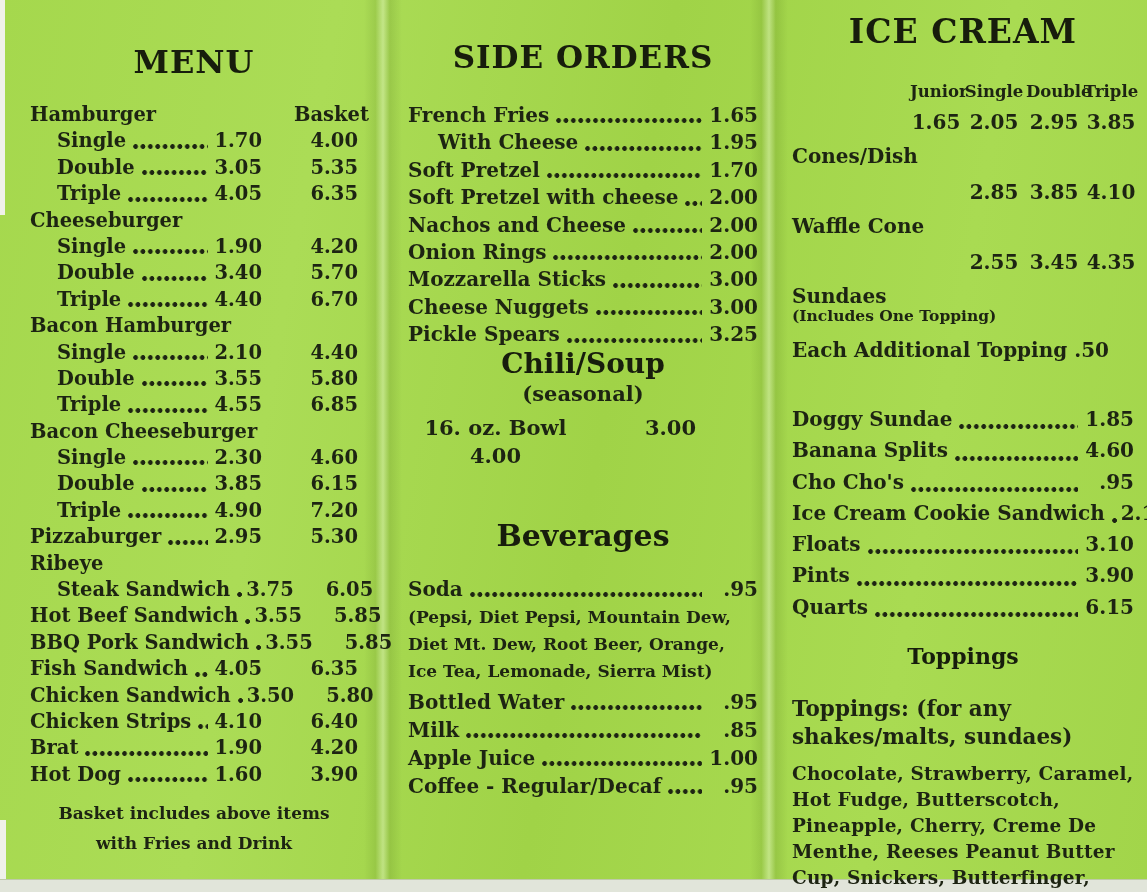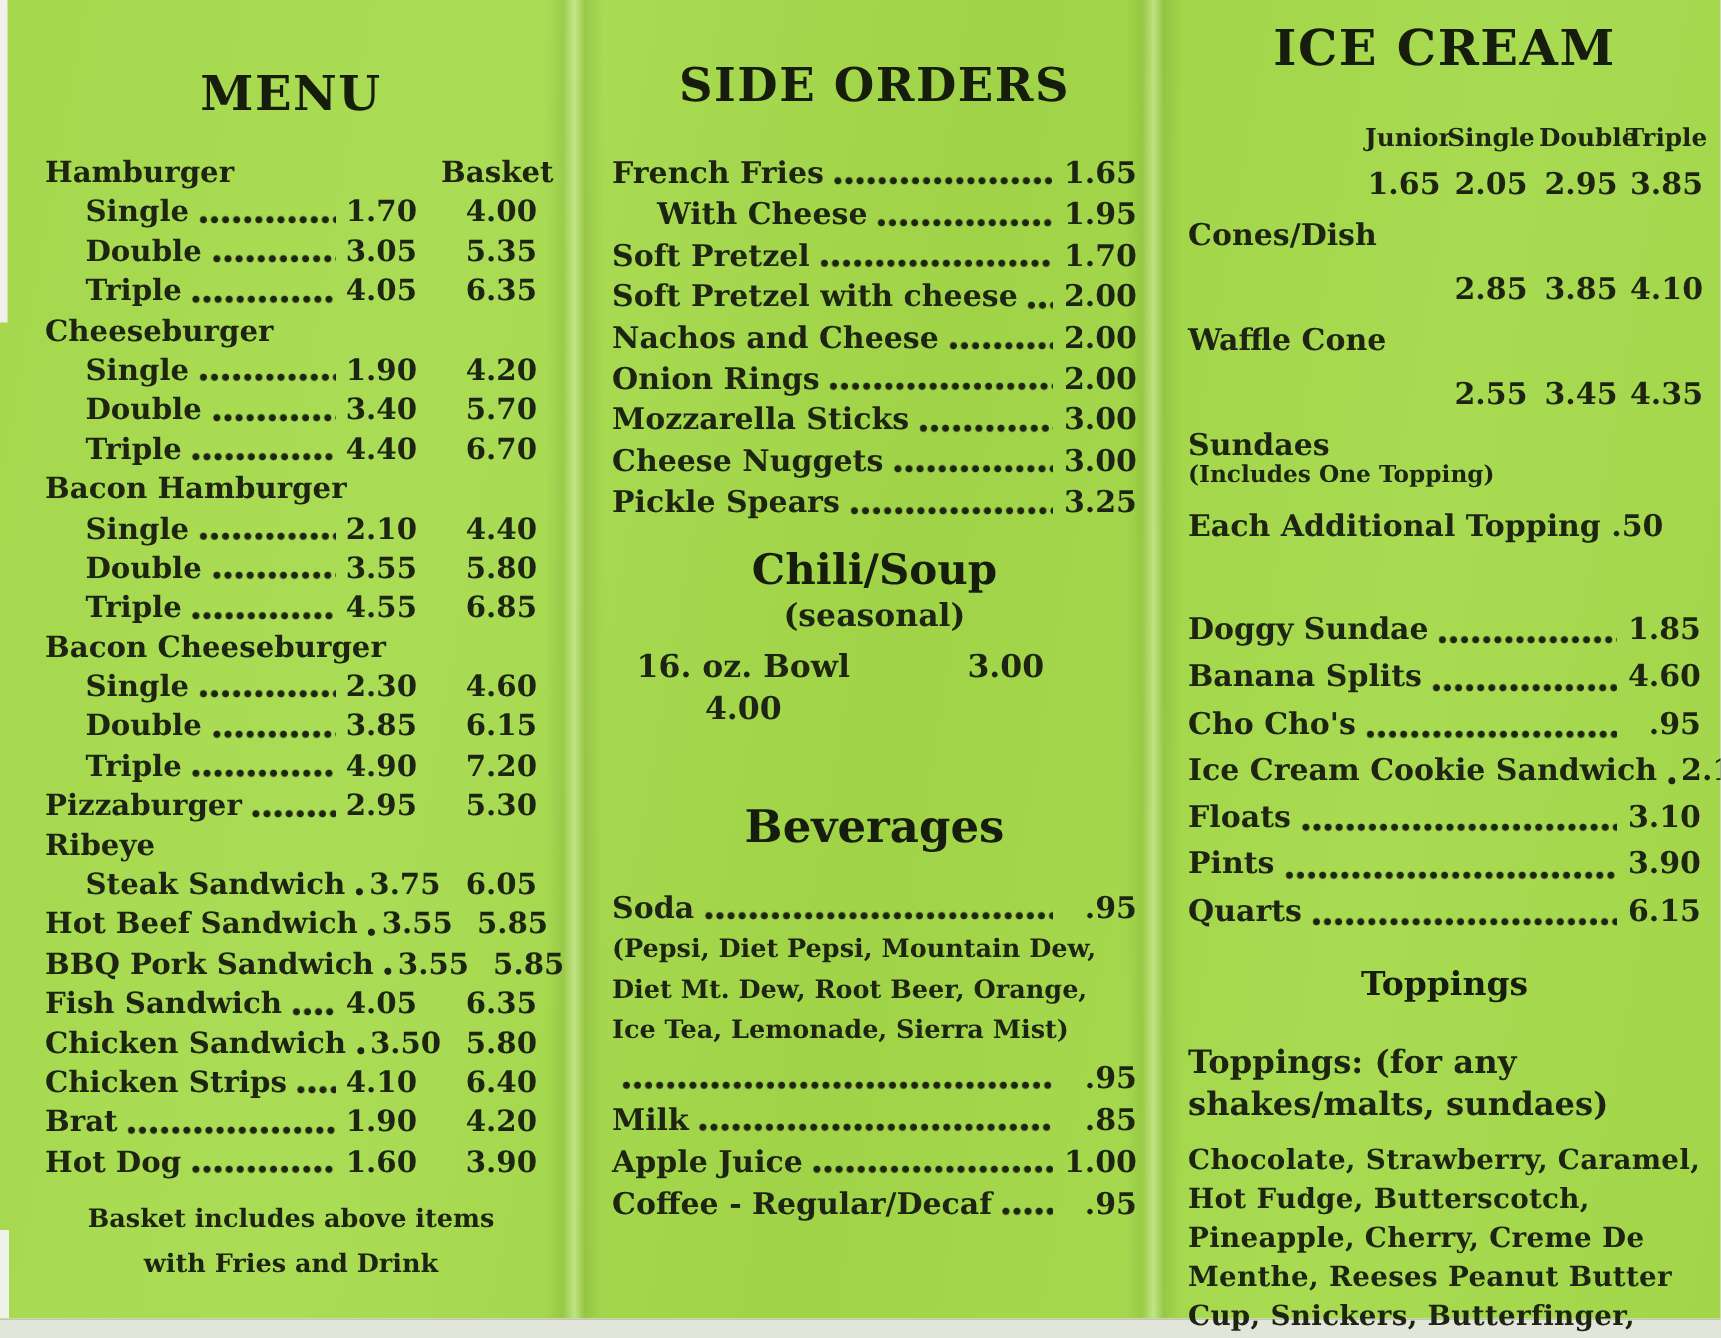--- a/index.html
+++ b/index.html
@@ -40,28 +40,28 @@
   .leader{flex:1 1 auto;min-width:5px;align-self:flex-end;height:7px;margin:0 4px 5px 7px;
     background-image:radial-gradient(circle at 2.6px 3.5px,var(--ink,#1d2412) 2.05px,rgba(0,0,0,0) 2.7px);
     background-size:7.4px 7px;background-repeat:repeat-x;}
   .leader.none{background:none;}
   .price{text-align:right;}
 
   
   .lrow{height:26.4px;line-height:26.4px;font-size:19.5px;}
   .lrow.ind .lbl{padding-left:27px;}
   .lrow .price{width:50px;}
-  .lrow .basket{width:64px;text-align:right;margin-left:16px;}
+  .lrow .basket{width:64px;text-align:right;margin-left:32px;}
   .l-footer{margin-top:10px;text-align:center;font-size:17px;line-height:30px;}
 
   
   .mrow{height:27.4px;line-height:27.4px;font-size:20px;justify-content:space-between;}
   .mrow.ind .lbl{padding-left:30px;}
   .mrow .price{width:52px;}
-  .chili{margin-top:16px;}
+  .chili{}
   .seasonal{margin-top:2px;text-align:center;font-size:21px;line-height:26px;}
   .chili-grid{margin-top:8px;display:grid;grid-template-columns:1fr 1fr;row-gap:2px;}
   .copt{text-align:center;font-size:21px;line-height:26px;}
   .bev-title{margin-top:48px;font-size:30px;line-height:38px;}
   #bev-items{margin-top:20px;}
   .mrow.bev{height:28px;line-height:28px;}
   .bevnote{font-size:17px;line-height:27px;white-space:normal;margin:1px 0 3px;}
 
   
   .irow{display:grid;grid-template-columns:118px 52px 64px 56px 58px;align-items:start;font-size:20px;line-height:24px;margin-bottom:12px;}
@@ -314,20 +314,21 @@
   </div>
   <h2 class="bev-title">Beverages</h2>
   <div id="bev-items">
       <div class="mrow bev">
         <span class="lbl">Soda</span>
         <span class="leader"></span>
         <span class="price">.95</span>
       </div>
       <div class="bevnote">(Pepsi, Diet Pepsi, Mountain Dew, Diet Mt. Dew, Root Beer, Orange, Ice Tea, Lemonade, Sierra Mist)</div>
       <div class="mrow bev">
+        <span class="lbl">Bottled Water</span>
         <span class="leader"></span>
         <span class="price">.95</span>
       </div>
       <div class="mrow bev">
         <span class="lbl">Milk</span>
         <span class="leader"></span>
         <span class="price">.85</span>
       </div>
       <div class="mrow bev">
         <span class="lbl">Apple Juice</span>

